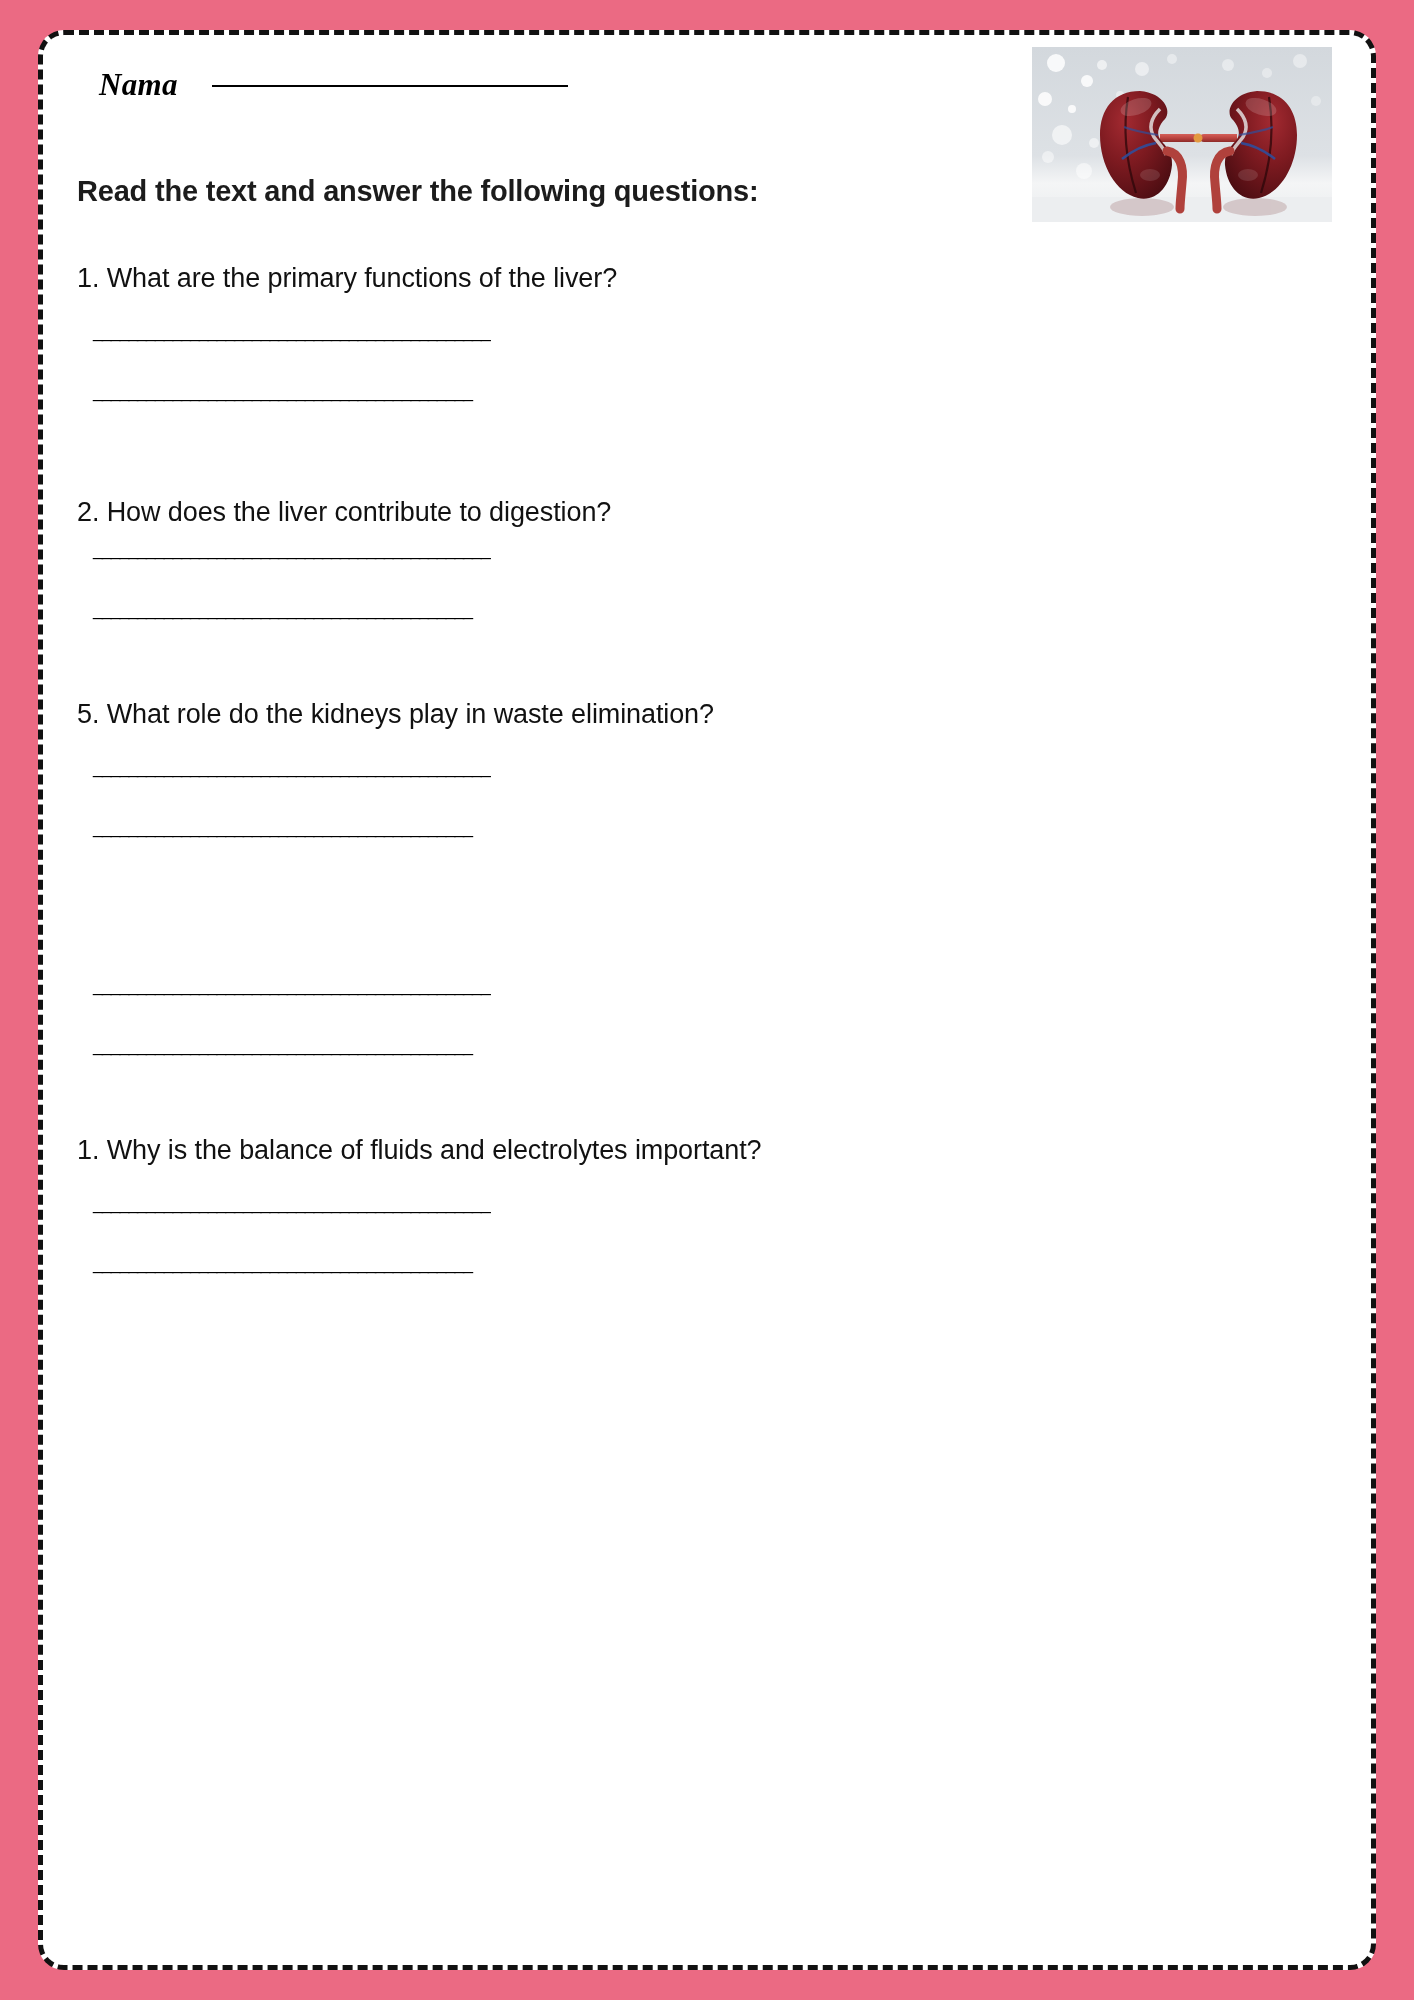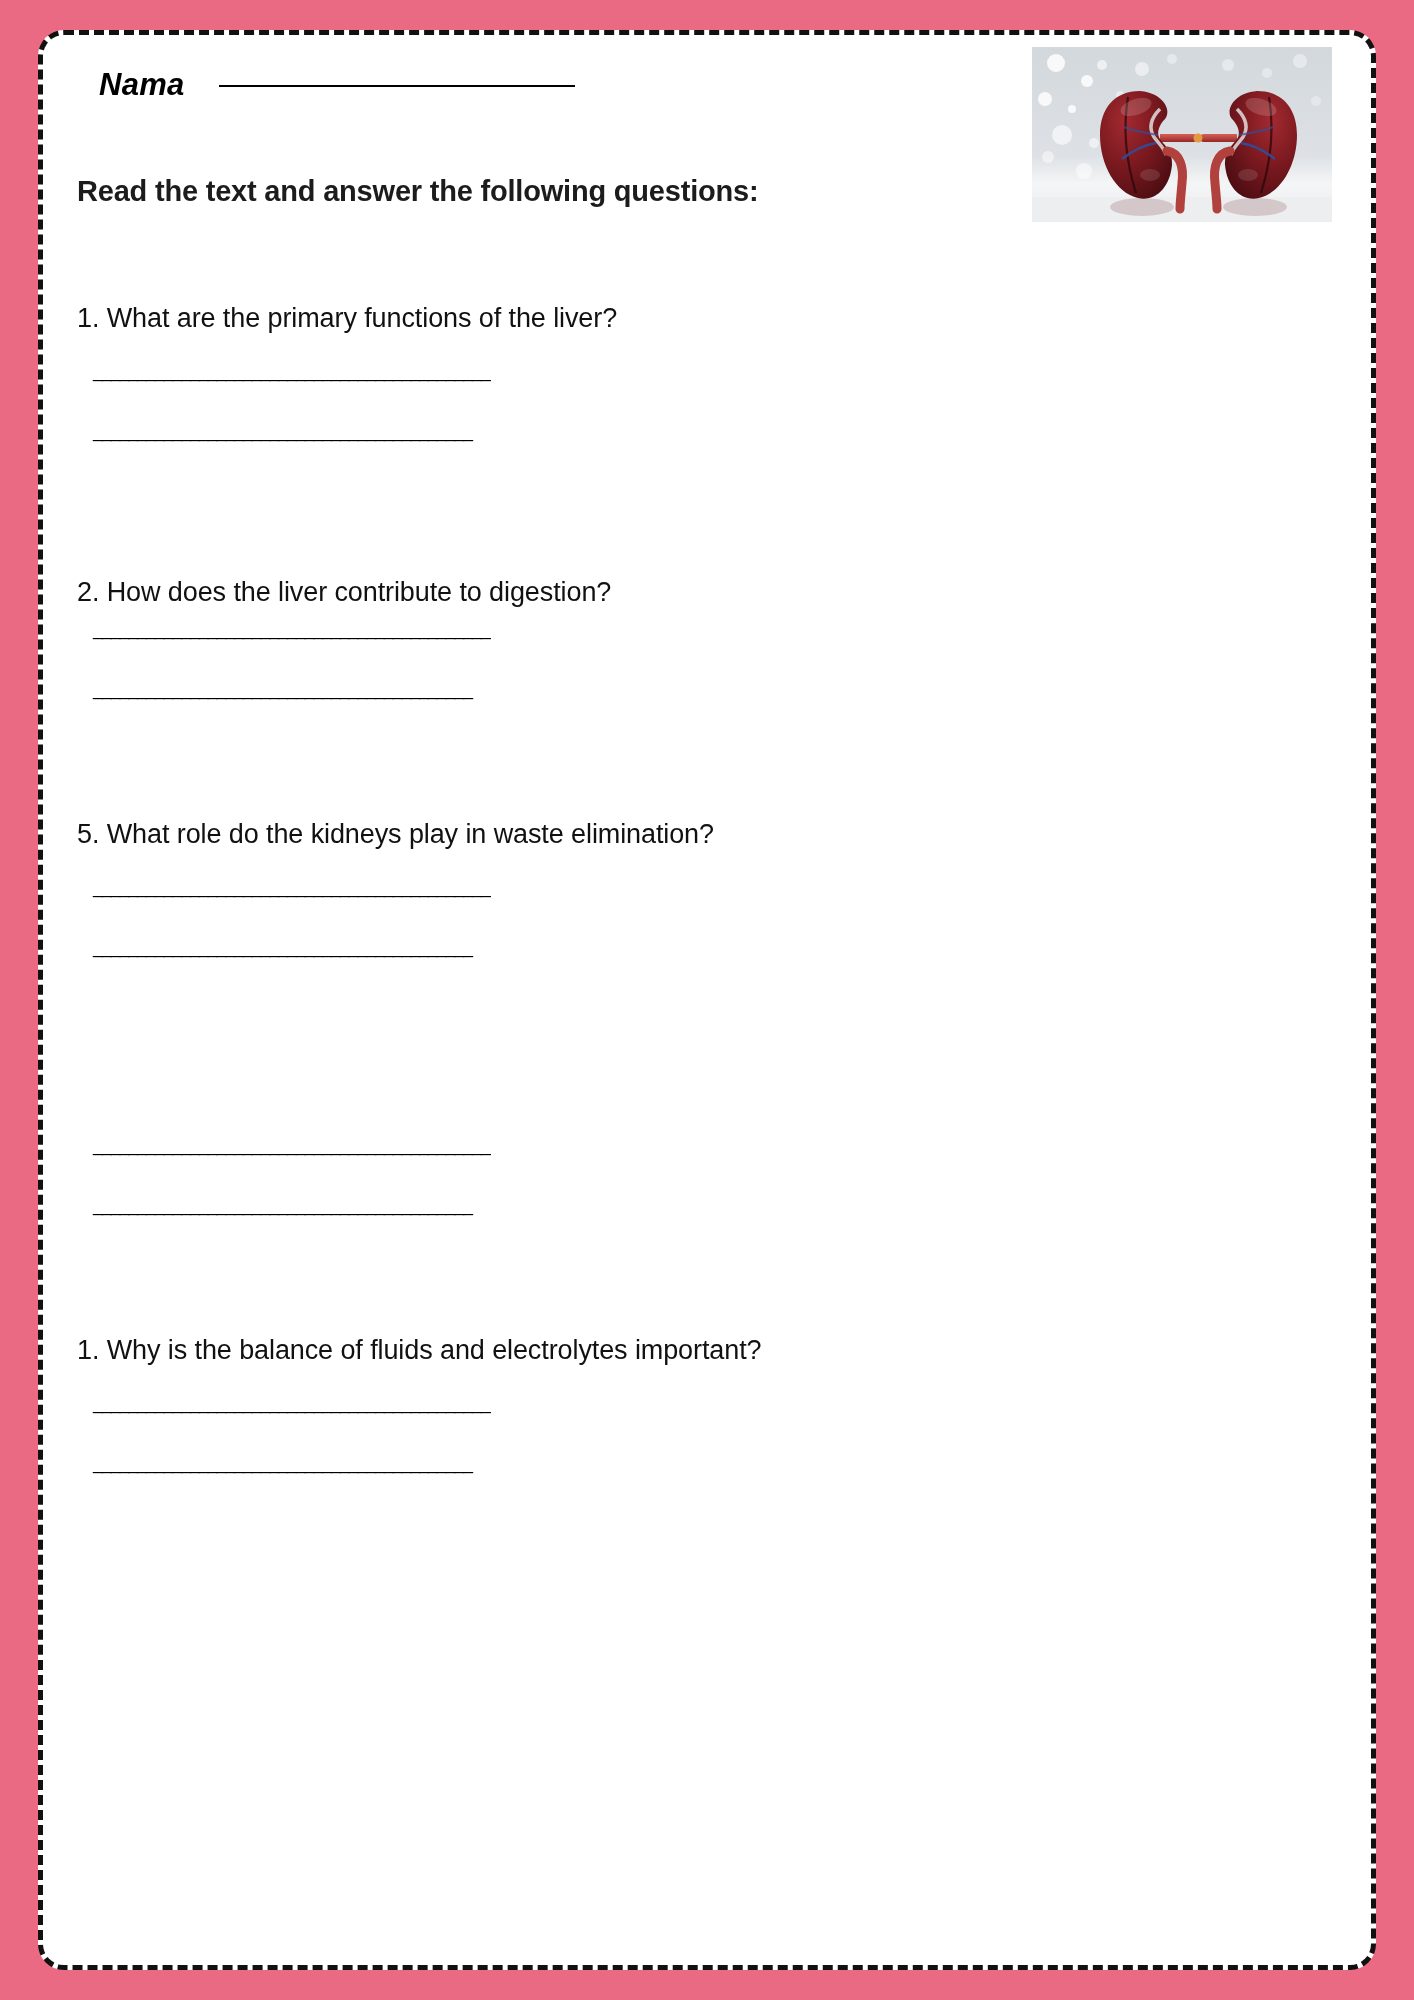--- a/index.html
+++ b/index.html
@@ -45,21 +45,21 @@
   
   .name-row {
     position: absolute;
     left: 56px;
     top: 32px;
     display: flex;
     align-items: baseline;
     gap: 34px;
   }
   .name-label {
-    font-family: Liberation Sans, sans-serif;
+    font-family: Liberation Serif, serif;
     font-style: italic;
     font-weight: 700;
     font-size: 31px;
     color: #000000;
     letter-spacing: 0.3px;
   }
   .name-line {
     display: inline-block;
     width: 356px;
     height: 0;
@@ -97,21 +97,20 @@
 
   
   .questions {
     position: absolute;
     left: 34px;
     top: 228px;
     right: 40px;
   }
   .q-block {
     position: relative;
-    margin-top: 40px;
   }
   .q-text {
     font-size: 27px;
     color: #111111;
     letter-spacing: -0.1px;
     white-space: nowrap;
   }
   .a-line {
     font-size: 18px;
     color: #000000;

